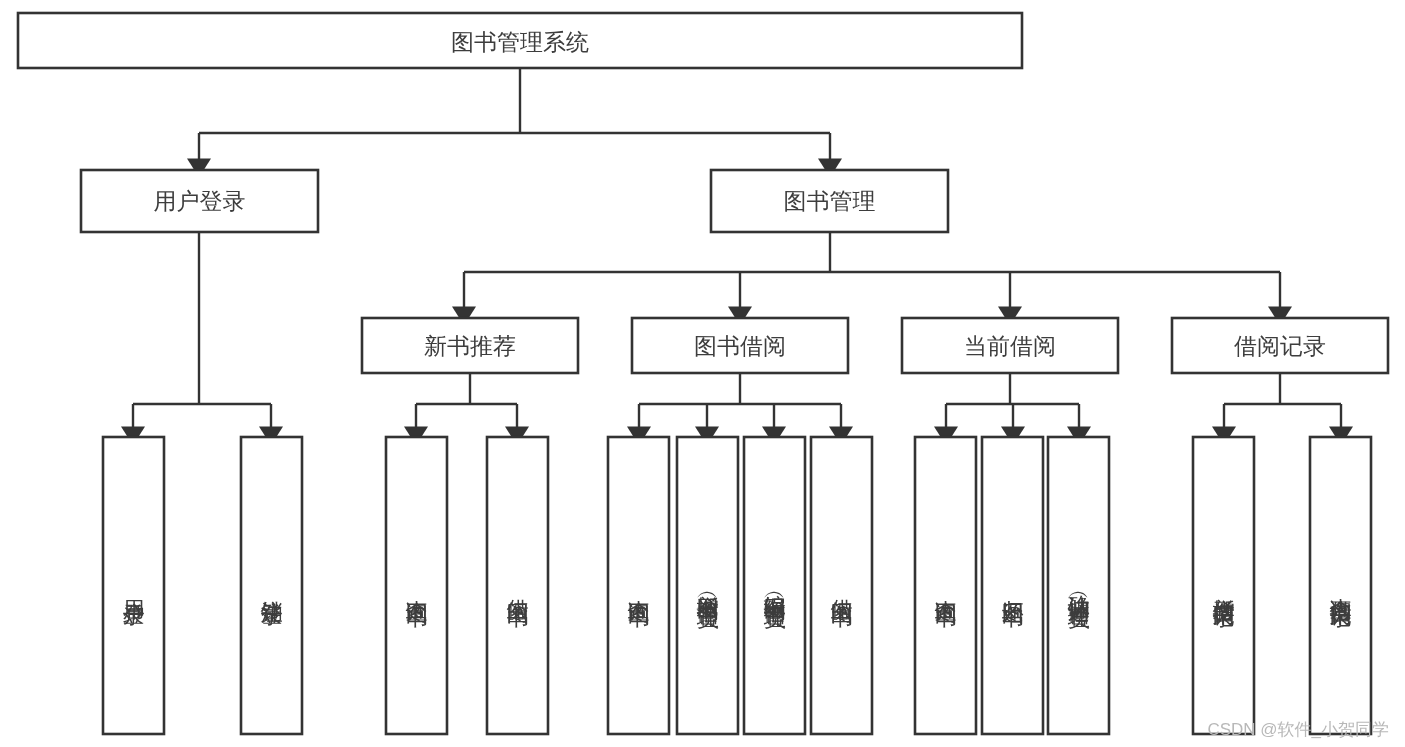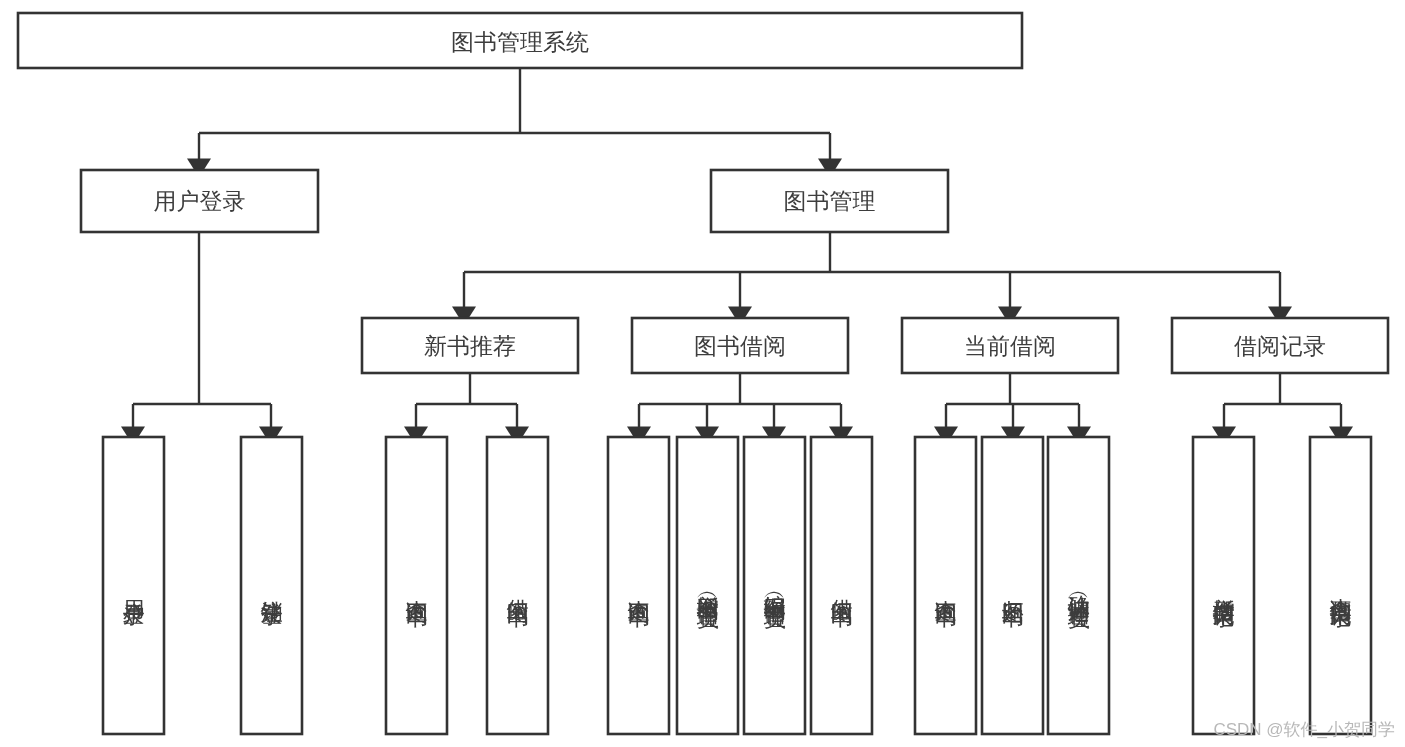--- a/index.html
+++ b/index.html
@@ -40,21 +40,21 @@
   }
   .node-label {
     fill: #3d3d3d;
     font-family: "Liberation Sans", "DejaVu Sans", sans-serif;
     font-size: 23px;
     text-anchor: middle;
     dominant-baseline: central;
   }
   .watermark {
     position: absolute;
-    right: 10px;
+    right: 16px;
     bottom: 6px;
     font-size: 17px;
     color: #b8b8b8;
     font-family: "Liberation Sans", "DejaVu Sans", sans-serif;
     white-space: nowrap;
     pointer-events: none;
   }
 </style>
 </head>
 <body>

